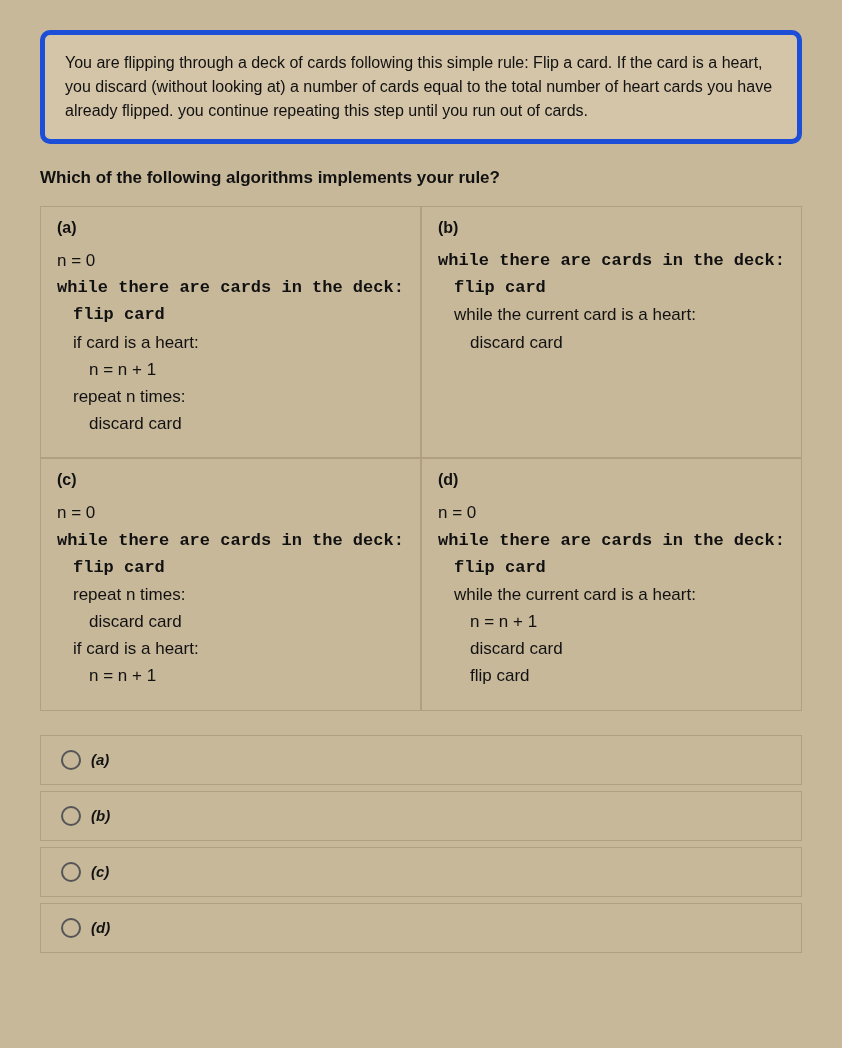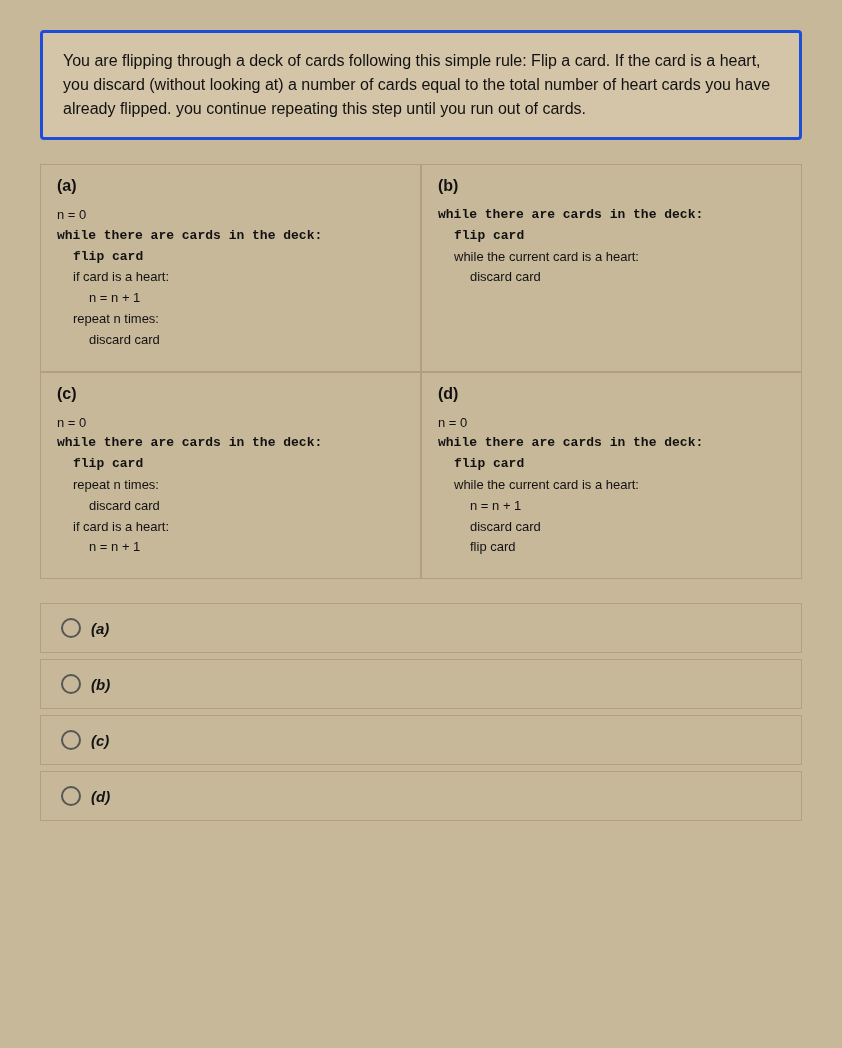--- a/index.html
+++ b/index.html
@@ -9,27 +9,27 @@
       width: 842px;
       min-height: 1048px;
       padding: 20px;
     }
     .main-container {
       background: #c8b89a;
       padding: 10px 20px;
     }
     .description-box {
       background: #d4c4a8;
-      border: 3px solid #1d4ed8;
+      border: 5px solid #1d4ed8;
       padding: 16px 20px;
       margin-bottom: 24px;
       font-size: 16px;
       line-height: 1.5;
       color: #111;
-      border-radius: 4px;
+      border-radius: 10px;
     }
     .question-text {
       font-size: 17px;
       font-weight: bold;
       color: #111;
       margin-bottom: 18px;
     }
     .algorithms-grid {
       display: grid;
       grid-template-columns: 1fr 1fr;
@@ -42,21 +42,21 @@
       border: 1px solid #b0a080;
     }
     .algo-label {
       font-size: 16px;
       font-weight: bold;
       color: #111;
       margin-bottom: 10px;
     }
     .algo-code {
       font-family: Arial, sans-serif;
-      font-size: 13px;
+      font-size: 17px;
       color: #111;
       line-height: 1.6;
     }
     .algo-code .line {
       display: block;
     }
     .indent1 { padding-left: 16px; }
     .indent2 { padding-left: 32px; }
     .bold-line { font-weight: bold; font-family: Liberation Mono, monospace; }
 
@@ -91,20 +91,21 @@
     }
   </style>
 </head>
 <body>
 
 <div class="main-container">
   <div class="description-box">
     <span>You are flipping through a deck of cards following this simple rule: Flip a card. If the card is a heart, you discard (without looking at) a number of cards equal to the total number of heart cards you have already flipped. you continue repeating this step until you run out of cards.</span>
   </div>
 
+  <div class="question-text">Which of the following algorithms implements your rule?</div>
 
   <div class="algorithms-grid">
 
     <div class="algo-cell">
       <div class="algo-label">(a)</div>
       <div class="algo-code">
         <span class="line">n = 0</span>
         <span class="line bold-line">while there are cards in the deck:</span>
         <span class="line indent1 bold-line">flip card</span>
         <span class="line indent1">if card is a heart:</span>

